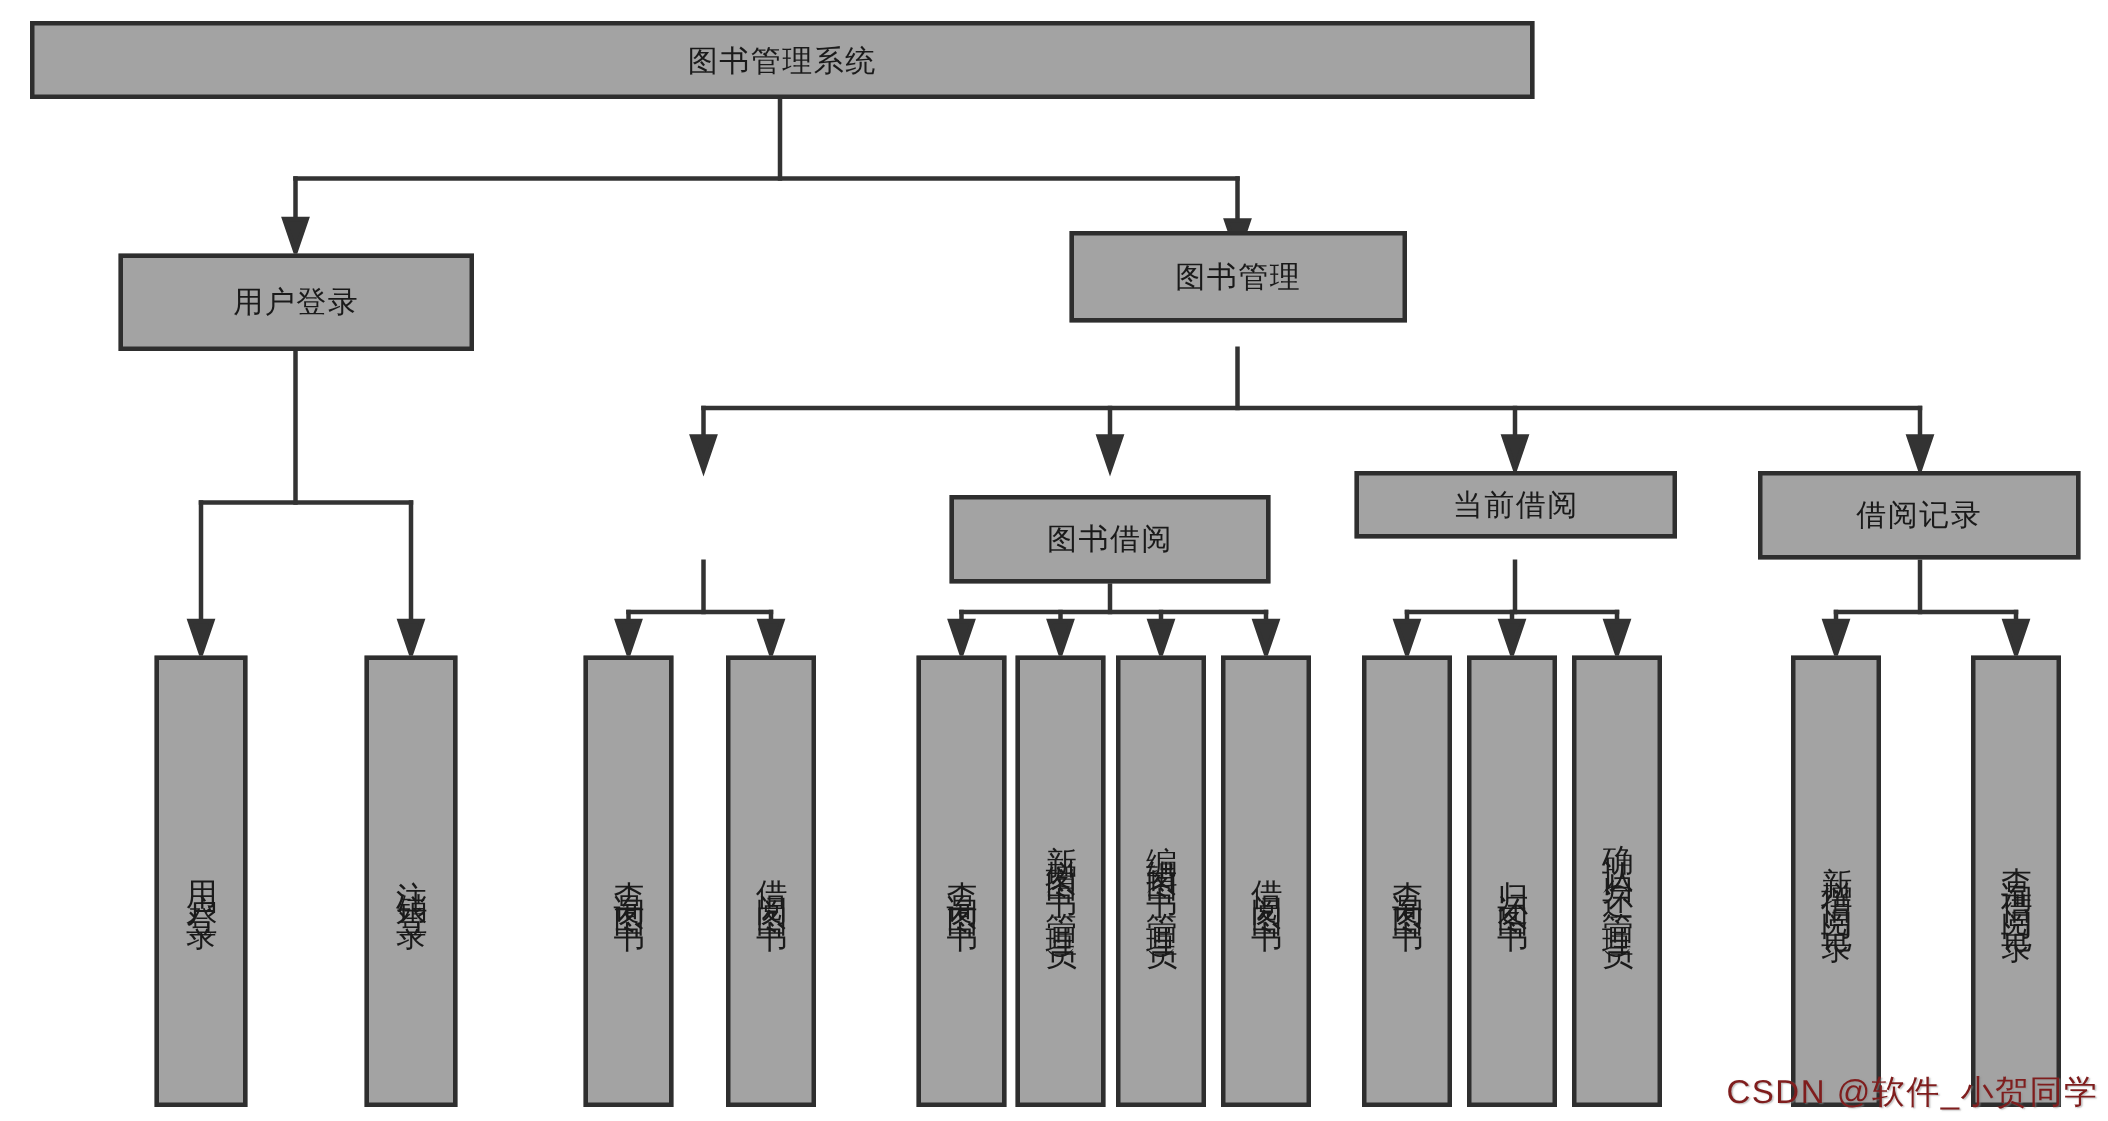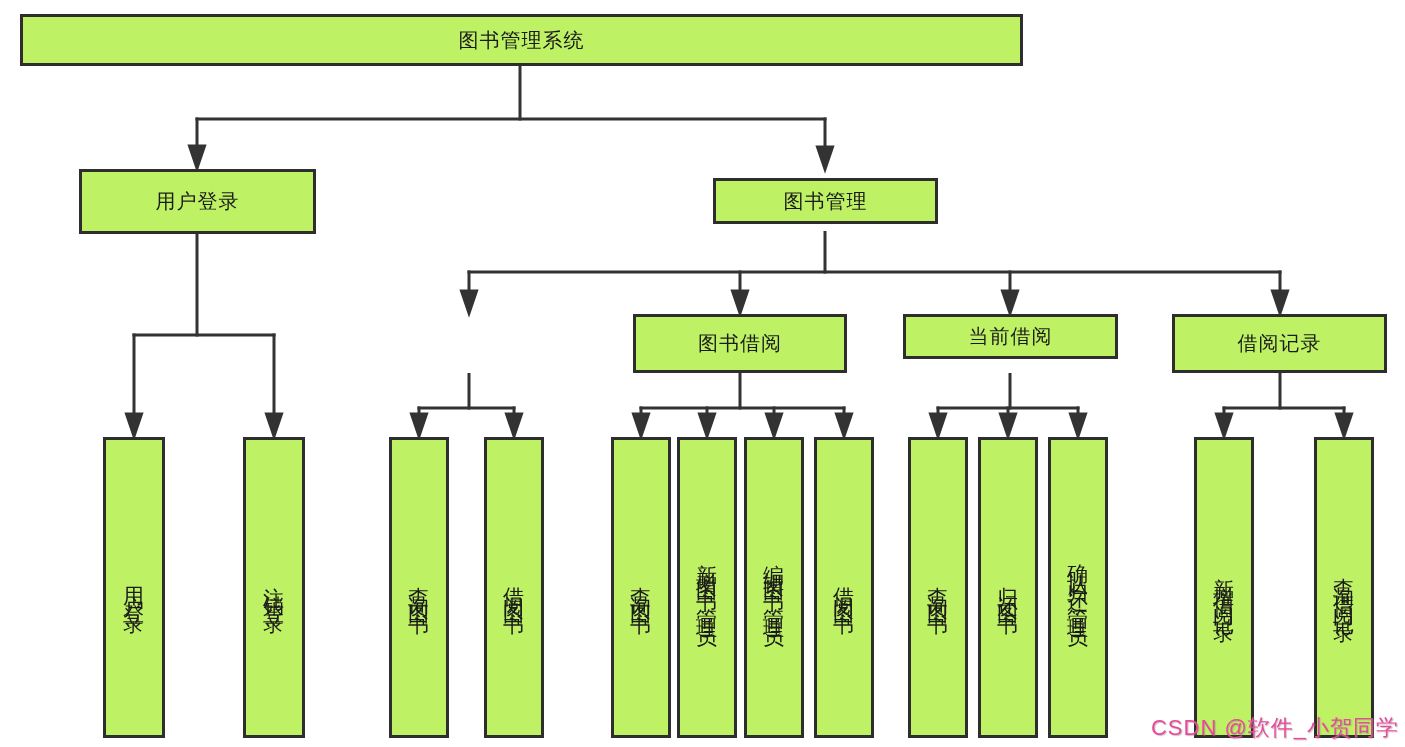--- a/index.html
+++ b/index.html
@@ -2,31 +2,31 @@
 <html><head>
 <meta charset="utf-8">
 <style>
   html,body{margin:0;padding:0;background:#ffffff;}
   #canvas{
     position:relative;width:1405px;height:747px;background:#ffffff;overflow:hidden;
     font-family:"Liberation Sans","DejaVu Sans",sans-serif;color:#1a1a1a;
   }
   #wires{position:absolute;left:0;top:0;pointer-events:none;}
   .box{
-    position:absolute;box-sizing:border-box;background:#bef264;border:3px solid #2e2e2e;
+    position:absolute;box-sizing:border-box;background:#a3a3a3;border:3px solid #2e2e2e;
     display:flex;align-items:center;justify-content:center;text-align:center;
   }
   .hbox{font-size:20px;letter-spacing:1px;}
   .leaf span{
     writing-mode:vertical-rl;font-size:21px;letter-spacing:9px;line-height:1;
     white-space:nowrap;
   }
   .hbox span{display:inline-block;}
   #watermark{
-    position:absolute;right:6px;bottom:4px;font-size:22px;color:#ec4899;
+    position:absolute;right:6px;bottom:4px;font-size:22px;color:#7f1d1d;
     text-shadow:1px 1px 1px rgba(140,140,140,.55);letter-spacing:1px;white-space:nowrap;
   }
 </style>
 </head>
 <body>
 
 <div id="canvas">
 
   <svg id="wires" width="1405" height="747" viewBox="0 0 1405 747">
     <g stroke="#333333" stroke-width="3" fill="#333333">
@@ -106,25 +106,25 @@
     </g>
   </svg>
 
   <div class="box hbox" style="left:20px;top:14px;width:1003px;height:52px">
     <span>图书管理系统</span>
   </div>
 
   <div class="box hbox" style="left:79px;top:169px;width:237px;height:65px">
     <span>用户登录</span>
   </div>
-  <div class="box hbox" style="left:713px;top:178px;width:225px;height:46px">
+  <div class="box hbox" style="left:713px;top:154px;width:225px;height:61px">
     <span>图书管理</span>
   </div>
 
-  <div class="box hbox" style="left:633px;top:314px;width:214px;height:59px">
+  <div class="box hbox" style="left:633px;top:330px;width:214px;height:59px">
     <span>图书借阅</span>
   </div>
   <div class="box hbox" style="left:903px;top:314px;width:215px;height:45px">
     <span>当前借阅</span>
   </div>
   <div class="box hbox" style="left:1172px;top:314px;width:215px;height:59px">
     <span>借阅记录</span>
   </div>
 
   <div class="box leaf" style="left:103px;top:437px;width:62px;height:301px">

